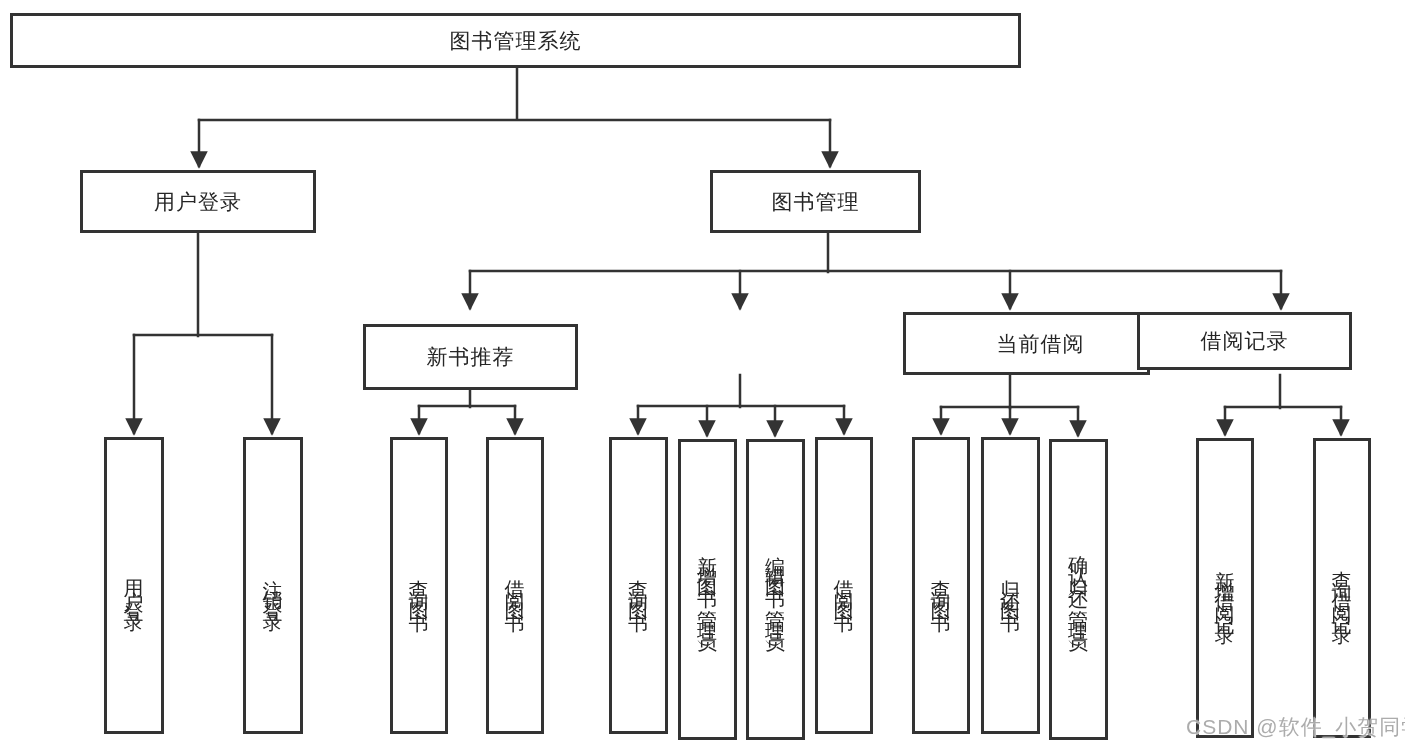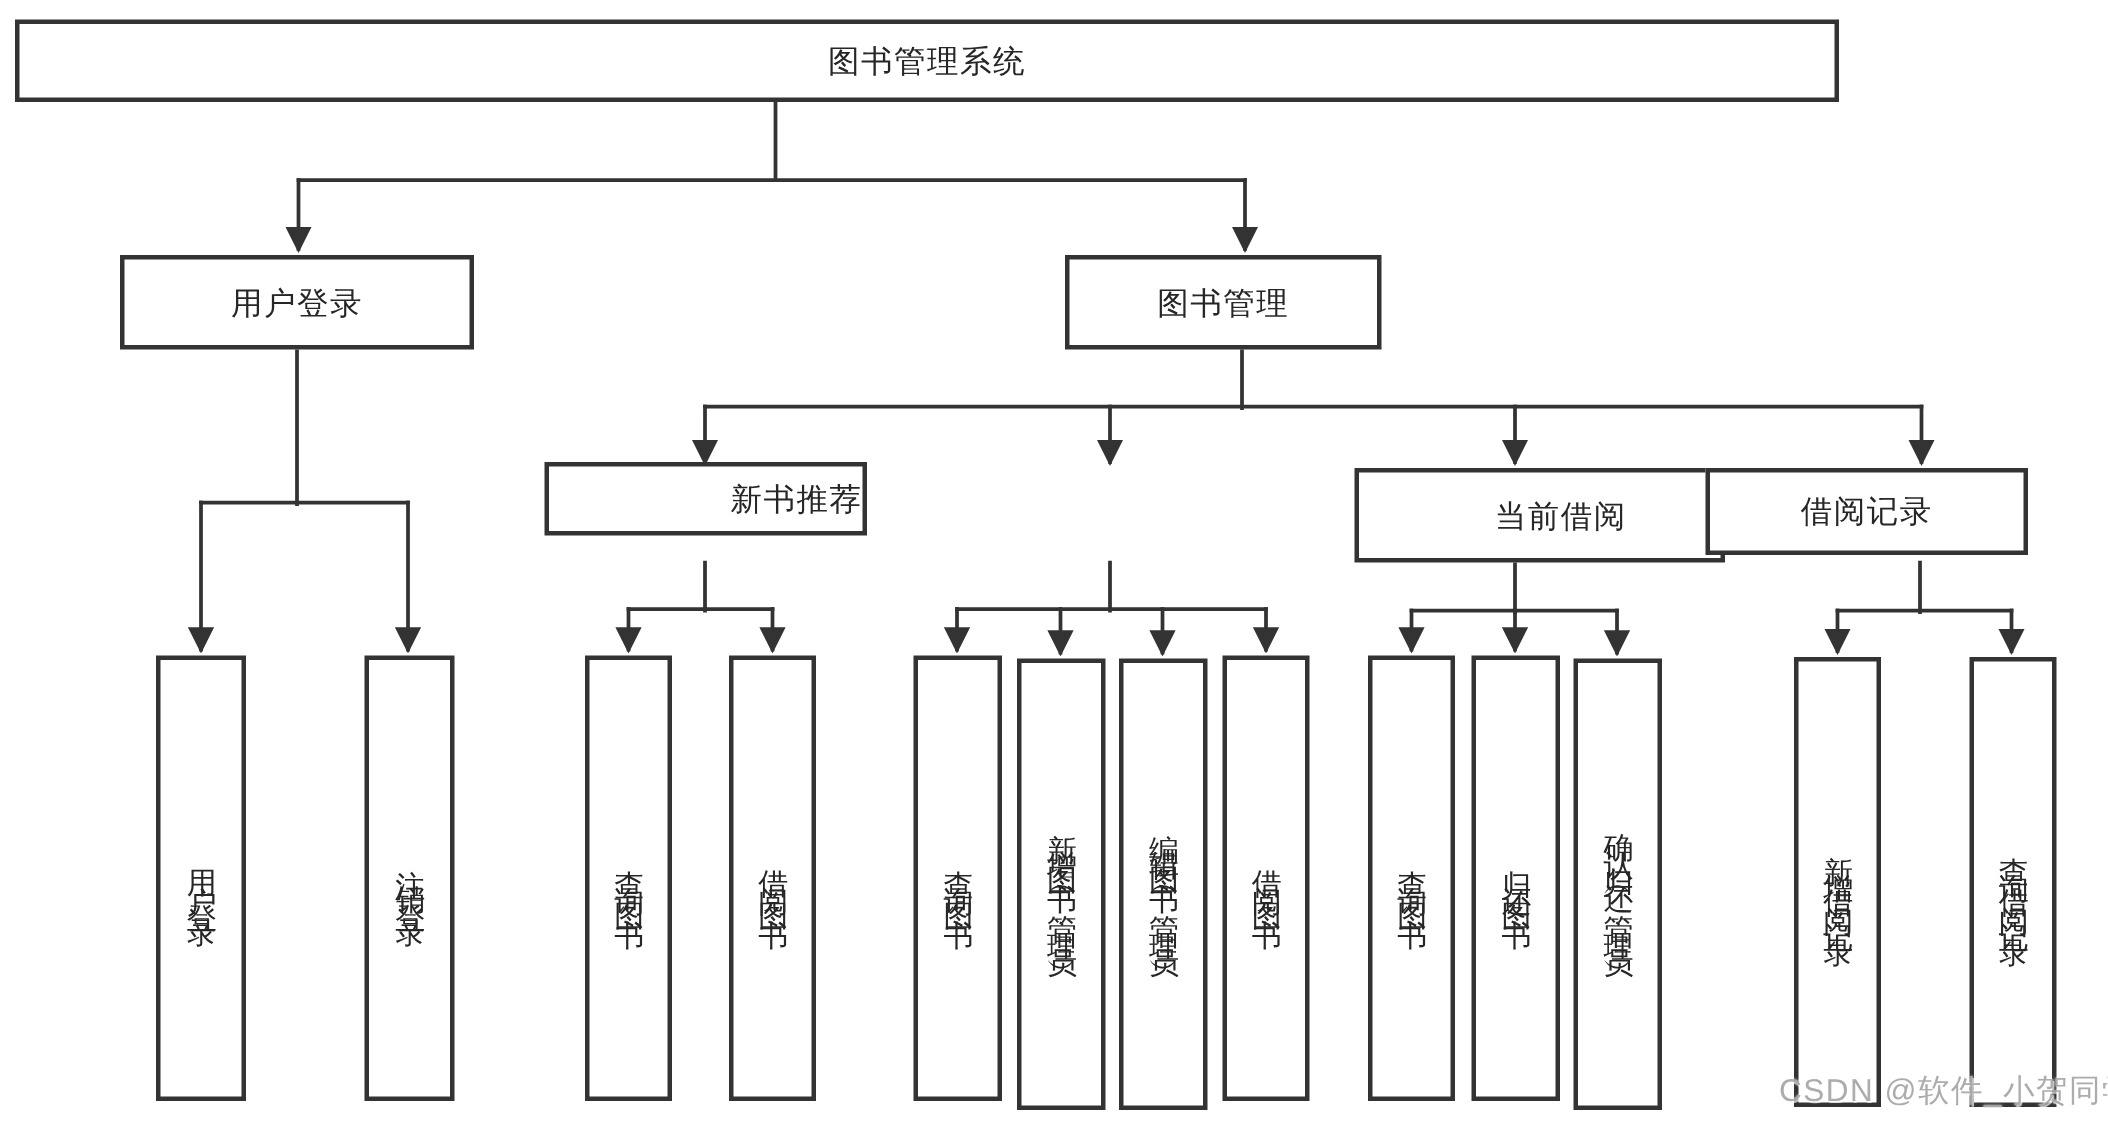--- a/index.html
+++ b/index.html
@@ -23,24 +23,24 @@
   }
   .hbox{font-size:21px;letter-spacing:1px;}
   .vbox span{
     writing-mode:vertical-rl;
     text-orientation:upright;
     font-size:20px;
     letter-spacing:11px;
     line-height:1;
   }
   
-  .n-root           {left:10px;  top:13px;  width:1216px; height:55px;text-align:right;}
+  .n-root           {left:10px;  top:13px;  width:1011px; height:55px;text-align:right;}
   .n-user-login-br  {left:80px;  top:170px; width:236px;  height:63px;}
   .n-book-mgmt-br   {left:710px; top:170px; width:211px;  height:63px;}
-  .n-new-book-rec   {left:363px; top:308px; width:215px;  height:49px;justify-content:flex-end;}
+  .n-new-book-rec   {left:363px; top:324px; width:215px;  height:66px;}
   .n-book-borrow    {left:633px; top:312px; width:215px;  height:63px;}
   .n-current-borrow {left:903px; top:312px; width:247px;  height:63px;padding-left:28px;}
   .n-borrow-records {left:1137px;top:312px; width:215px;  height:58px;}
   .n-leaf-user-login{left:104px; top:437px; width:60px;   height:297px;}
   .n-leaf-logout    {left:243px; top:437px; width:60px;   height:297px;}
   .n-leaf-nbr-query {left:390px; top:437px; width:58px;   height:297px;}
   .n-leaf-nbr-borrow{left:486px; top:437px; width:58px;   height:297px;}
   .n-leaf-bb-query  {left:609px; top:437px; width:59px;   height:297px;}
   .n-leaf-bb-add    {left:678px; top:439px; width:59px;   height:301px;}
   .n-leaf-bb-edit   {left:746px; top:439px; width:59px;   height:301px;}

